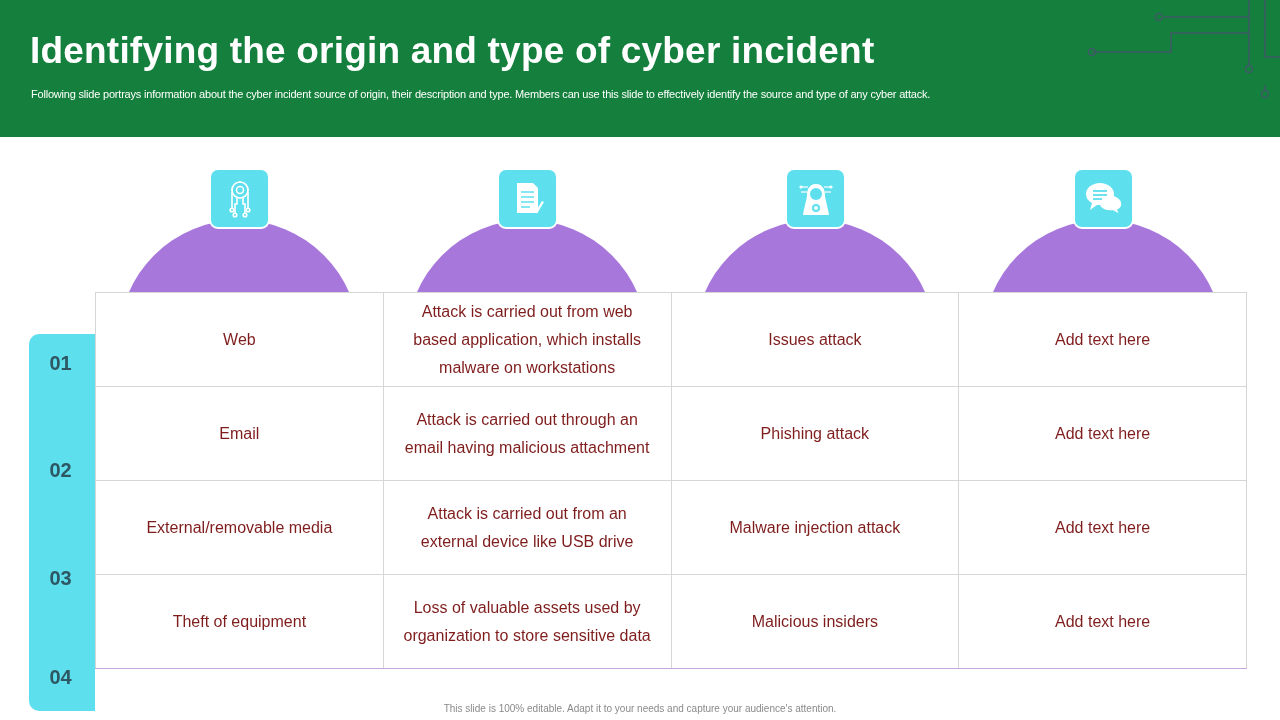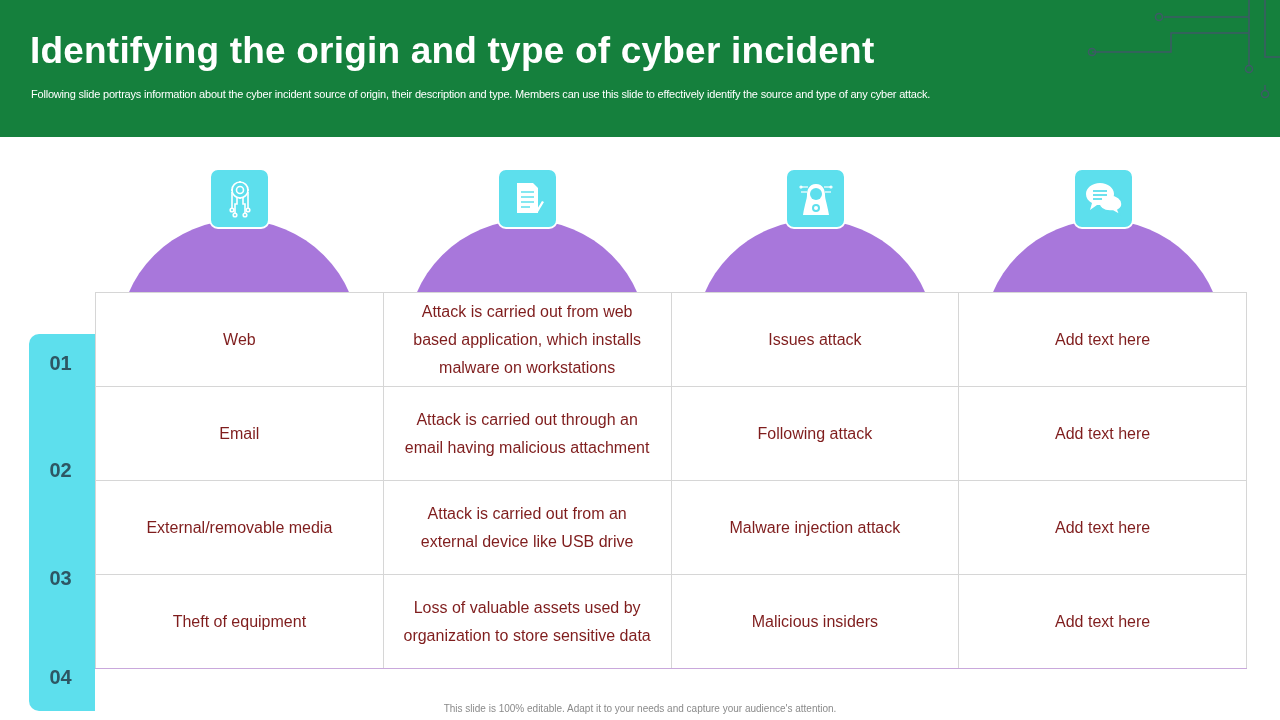--- a/index.html
+++ b/index.html
@@ -129,21 +129,21 @@
   <tbody>
       <tr>
     <td>Web</td>
     <td>Attack is carried out from web based application, which installs malware on workstations</td>
     <td>Issues attack</td>
     <td>Add text here</td>
   </tr>
   <tr>
     <td>Email</td>
     <td>Attack is carried out through an email having malicious attachment</td>
-    <td>Following attack</td>
+    <td>Phishing attack</td>
     <td>Add text here</td>
   </tr>
   <tr>
     <td>External/removable media</td>
     <td>Attack is carried out from an external device like USB drive</td>
     <td>Malware injection attack</td>
     <td>Add text here</td>
   </tr>
   <tr>
     <td>Theft of equipment</td>

